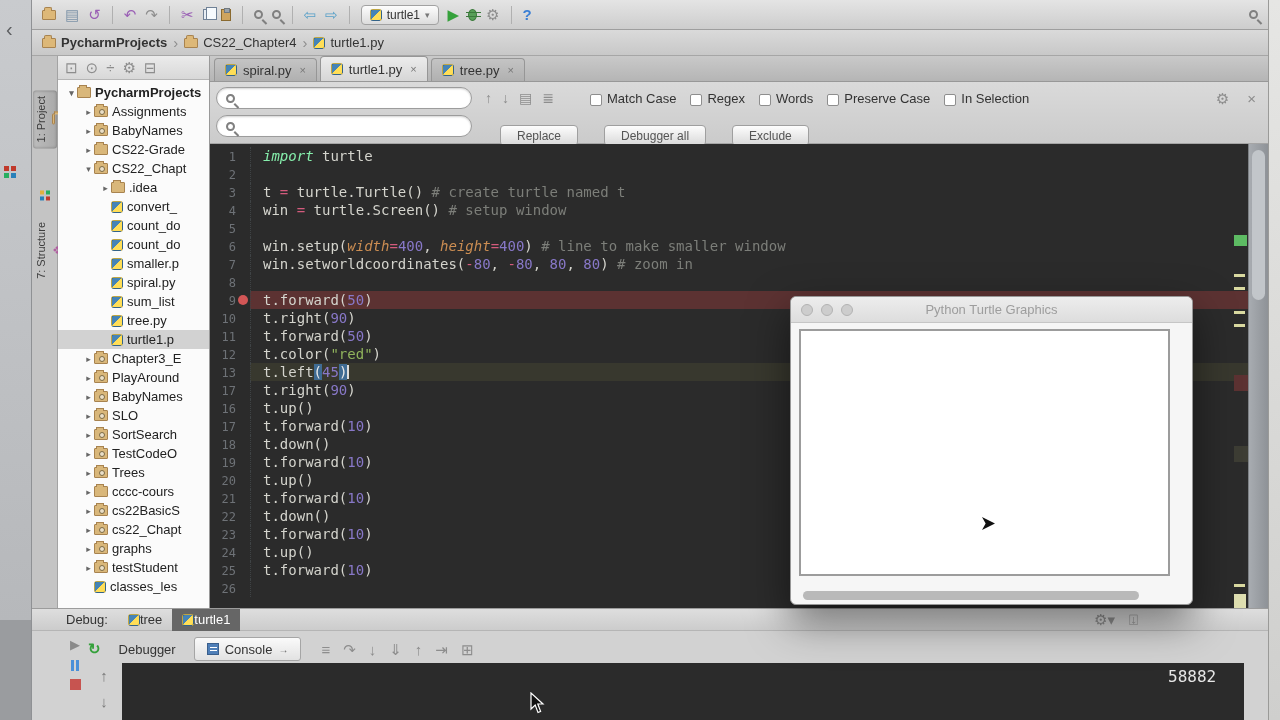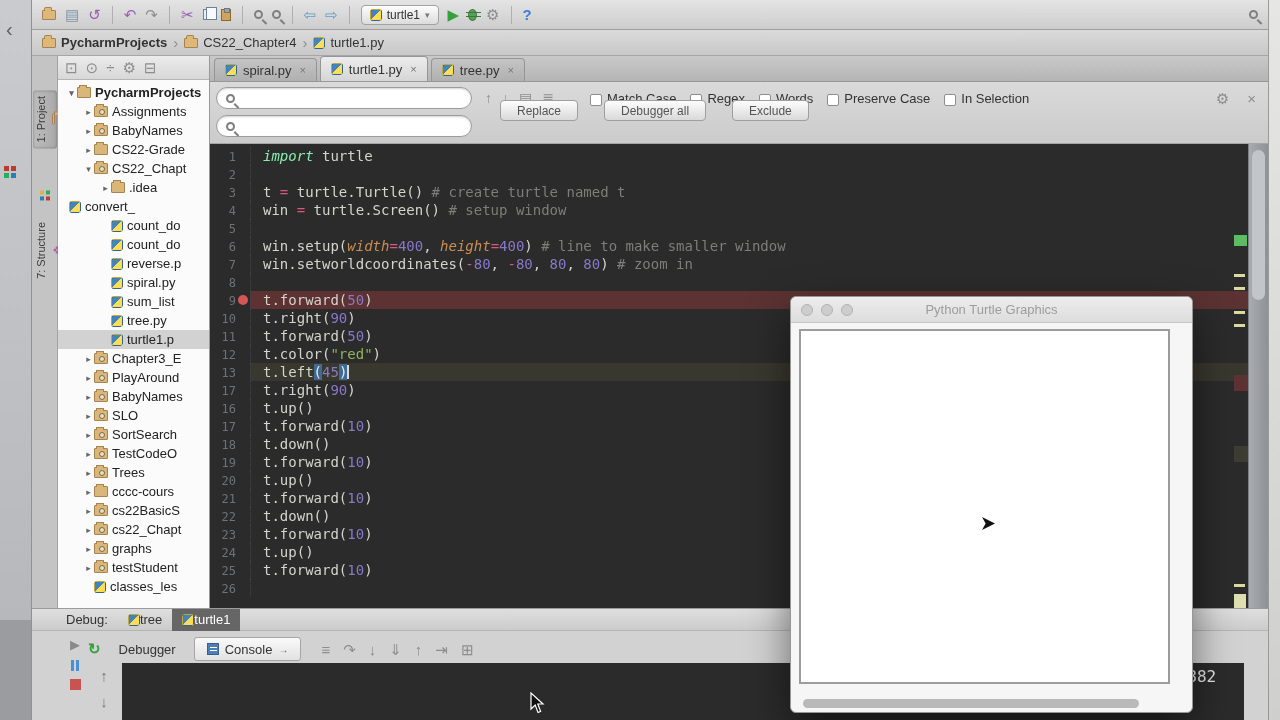--- a/index.html
+++ b/index.html
@@ -108,21 +108,21 @@
     border:1px solid #9c9c9c; border-radius:12px; box-shadow:inset 0 1px 2px rgba(0,0,0,.18);
     display:flex; align-items:center; padding:0 9px; }
   .pill input { border:none; outline:none; background:transparent; width:100%; font-size:12px; margin-left:6px; }
   .frow1 { top:5px; } .frow2 { top:33px; }
   .f-ctrl { position:absolute; top:5px; height:22px; display:flex; align-items:center; gap:10px; left:275px; color:#767676; }
   .f-ctrl .tbi { font-size:14px; }
   .f-opts { position:absolute; left:380px; top:5px; height:22px; display:flex; align-items:center; gap:14px; }
   .chk { display:flex; align-items:flex-end; gap:5px; }
   .chk .box { width:12px; height:12px; background:#fff; border:1px solid #8e8e8e; border-radius:2px; }
   .f-right { position:absolute; right:12px; top:5px; height:22px; display:flex; align-items:center; gap:18px; }
-  .f-btns { position:absolute; left:290px; top:18px; height:22px; display:flex; gap:26px;justify-content:center; }
+  .f-btns { position:absolute; left:290px; top:43px; height:22px; display:flex; gap:26px;justify-content:center; }
   .mbtn { height:21px; padding:0 16px; background:linear-gradient(#fdfdfd,#d9d9d9);
     border:1px solid #9f9f9f; border-radius:4px; font-size:12px; color:#555; display:flex; align-items:center; }
 
   
   .code { position:absolute; left:0; top:88px; right:20px; bottom:0; background:#2b2b2b;
     font-family:"DejaVu Sans Mono", monospace; font-size:14px; line-height:18px; overflow:hidden; padding-top:3px; }
   .cl { height:18px; display:flex; white-space:pre; }
   .cl .num { width:26px; text-align:right; color:#6e7277; font-size:12px; flex:none; padding-top:1px; }
   .cl .bpz { width:14px; flex:none; position:relative; }
   .cl .bpz .dot { position:absolute; left:2px; top:4px; width:10px; height:10px; border-radius:50%; background:#d25656; }
@@ -161,21 +161,21 @@
   .stop-ico { display:inline-block; width:11px; height:11px; background:#c75450; }
   .resume-ico { color:#8a8a8a; font-size:13px; }
   .rerun-ico { color:#35a13b; font-size:15px; font-weight:bold; }
   .console-gutter { position:absolute; left:58px; top:58px; width:28px; display:flex; flex-direction:column; gap:9px; align-items:center; color:#7a7a7a; font-size:15px; }
   .console { position:absolute; left:90px; top:54px; right:24px; bottom:0; background:#2b2b2b;
     font-family:"DejaVu Sans Mono", monospace; font-size:16px; line-height:19px; color:#e6e6e6;
     padding:3px 0 0 6px; white-space:pre; overflow:hidden; }
   .port-frag { position:absolute; left:1046px; top:4px; }
 
   
-  .twin { position:absolute; left:758px; top:296px; width:403px; height:417px; background:#f6f6f6;
+  .twin { position:absolute; left:758px; top:296px; width:403px; height:309px; background:#f6f6f6;
     border:1px solid #979797; border-radius:6px; box-shadow:0 16px 42px rgba(0,0,0,.5); }
   .twin-title { position:absolute; left:0; top:0; right:0; height:26px;
     background:linear-gradient(#ededed,#dddddd); border-bottom:1px solid #c6c6c6; border-radius:6px 6px 0 0;
     display:flex; align-items:center; justify-content:center; font-size:13px; color:#9d9d9d; }
   .tdots { position:absolute; left:10px; top:7px; display:flex; gap:8px; }
   .tdot { width:12px; height:12px; border-radius:50%; background:#cdcdcd; border:1px solid #b3b3b3; }
   .tcanvas { position:absolute; left:8px; top:32px; right:22px; bottom:28px; background:#fff; border:2px solid #9c9c9c; }
   .turtle-arrow { position:absolute; left:181px; top:186px; width:13px; height:13px; background:#111;
     clip-path:polygon(0 0, 100% 50%, 0 100%, 28% 50%); }
   .hscroll { position:absolute; left:12px; bottom:4px; width:336px; height:9px; background:#b9b9b9; border-radius:5px; }
@@ -292,39 +292,39 @@
           <div class="tree-row" style="padding-left: 25px;">
             <span class="t-arrow">▾</span>
             <span class="t-ico t-folder pkg"></span>
             <span>CS22_Chapt</span>
           </div>
           <div class="tree-row" style="padding-left: 42px;">
             <span class="t-arrow">▸</span>
             <span class="t-ico t-folder"></span>
             <span>.idea</span>
           </div>
-          <div class="tree-row" style=" text-align: right;">
+          <div class="tree-row" style="padding-left: 42px; text-align: right;">
             <span class="t-arrow"></span>
             <span class="t-ico i-py"></span>
             <span>convert_</span>
           </div>
           <div class="tree-row" style="padding-left: 42px;">
             <span class="t-arrow"></span>
             <span class="t-ico i-py"></span>
             <span>count_do</span>
           </div>
           <div class="tree-row" style="padding-left: 42px;">
             <span class="t-arrow"></span>
             <span class="t-ico i-py"></span>
             <span>count_do</span>
           </div>
           <div class="tree-row" style="padding-left: 42px;">
             <span class="t-arrow"></span>
             <span class="t-ico i-py"></span>
-            <span>reverse.p</span>
+            <span>smaller.p</span>
           </div>
           <div class="tree-row" style="padding-left: 42px;">
             <span class="t-arrow"></span>
             <span class="t-ico i-py"></span>
             <span>spiral.py</span>
           </div>
           <div class="tree-row" style="padding-left: 42px;">
             <span class="t-arrow"></span>
             <span class="t-ico i-py"></span>
             <span>sum_list</span>

